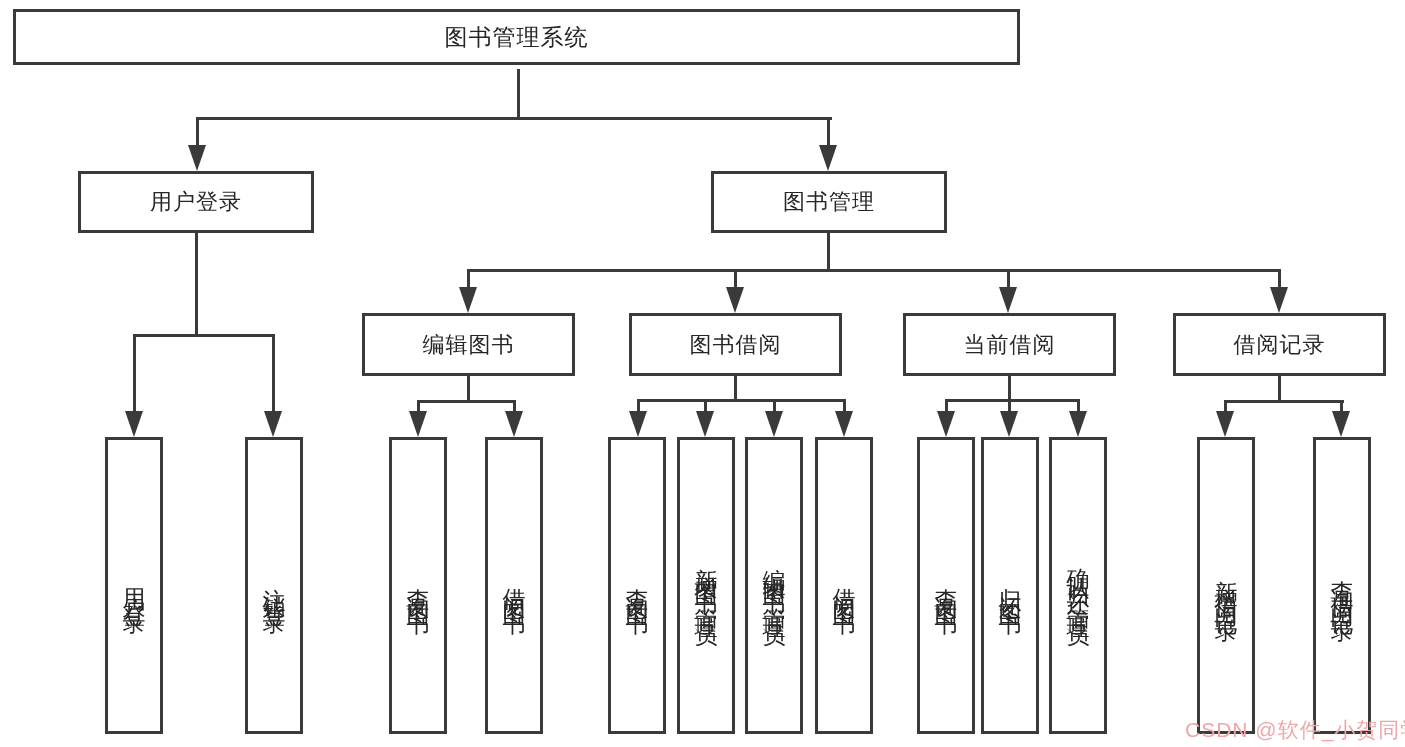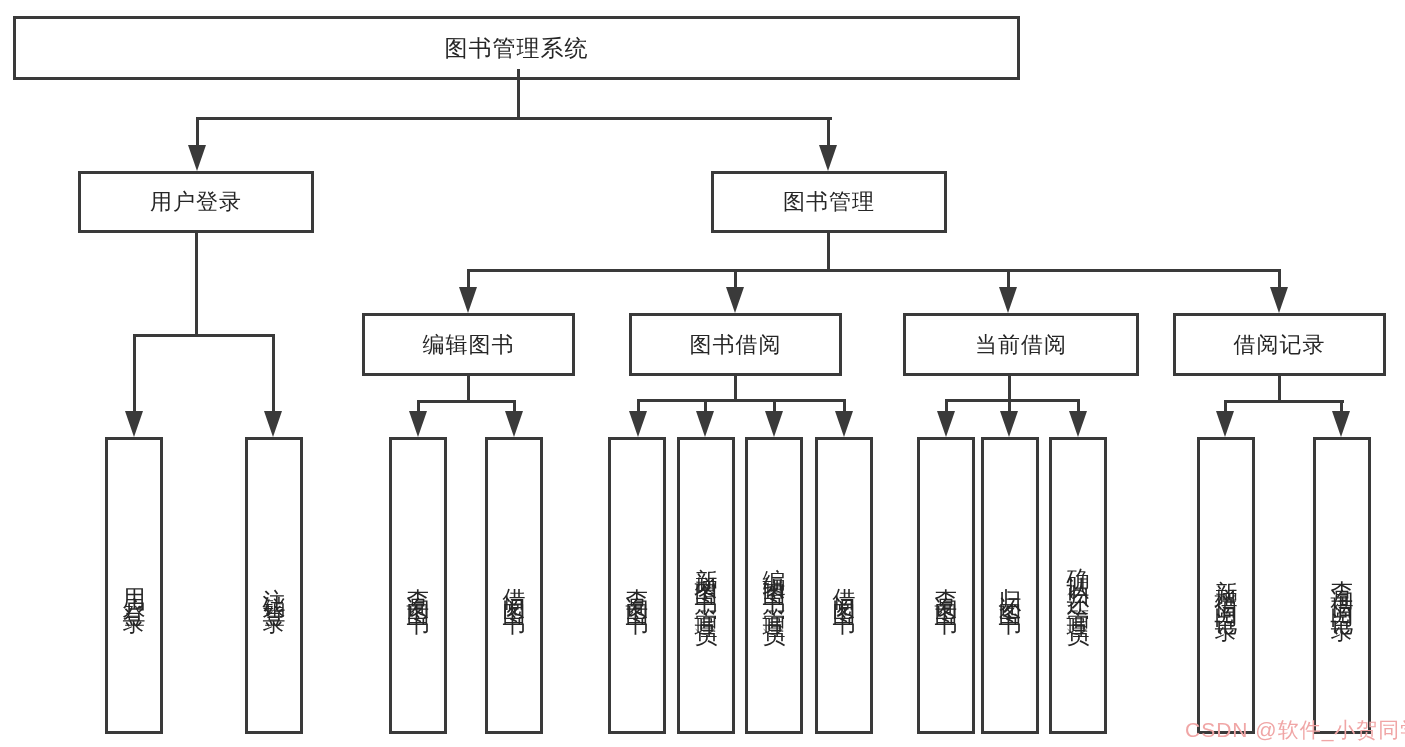--- a/index.html
+++ b/index.html
@@ -34,38 +34,38 @@
     position:absolute; left:1185px; top:716px; z-index:10;
     font-size:21px; color:#f0a6a6; letter-spacing:1px;
     white-space:nowrap;
   }
 </style>
 </head>
 <body>
 
 <div id="canvas">
 
-  <div class="box hbox root-box" style="left:13px; top:16px; width:1007px; height:64px;">
+  <div class="box hbox root-box" style="left:13px; top:9px; width:1007px; height:56px;">
     <span>图书管理系统</span>
   </div>
 
   <div class="box hbox" style="left:78px; top:171px; width:236px; height:62px;">
     <span>用户登录</span>
   </div>
   <div class="box hbox" style="left:711px; top:171px; width:236px; height:62px;">
     <span>图书管理</span>
   </div>
 
   <div class="box hbox" style="left:362px; top:313px; width:213px; height:63px;">
     <span>编辑图书</span>
   </div>
   <div class="box hbox" style="left:629px; top:313px; width:213px; height:63px;">
     <span>图书借阅</span>
   </div>
-  <div class="box hbox" style="left:903px; top:313px; width:236px; height:63px;">
+  <div class="box hbox" style="left:903px; top:313px; width:213px; height:63px;">
     <span>当前借阅</span>
   </div>
   <div class="box hbox" style="left:1173px; top:313px; width:213px; height:63px;">
     <span>借阅记录</span>
   </div>
 
   <div class="box vbox" style="left:105px; top:437px; width:58px; height:297px;">
     <span>用户登录</span>
   </div>
   <div class="box vbox" style="left:245px; top:437px; width:58px; height:297px;">

